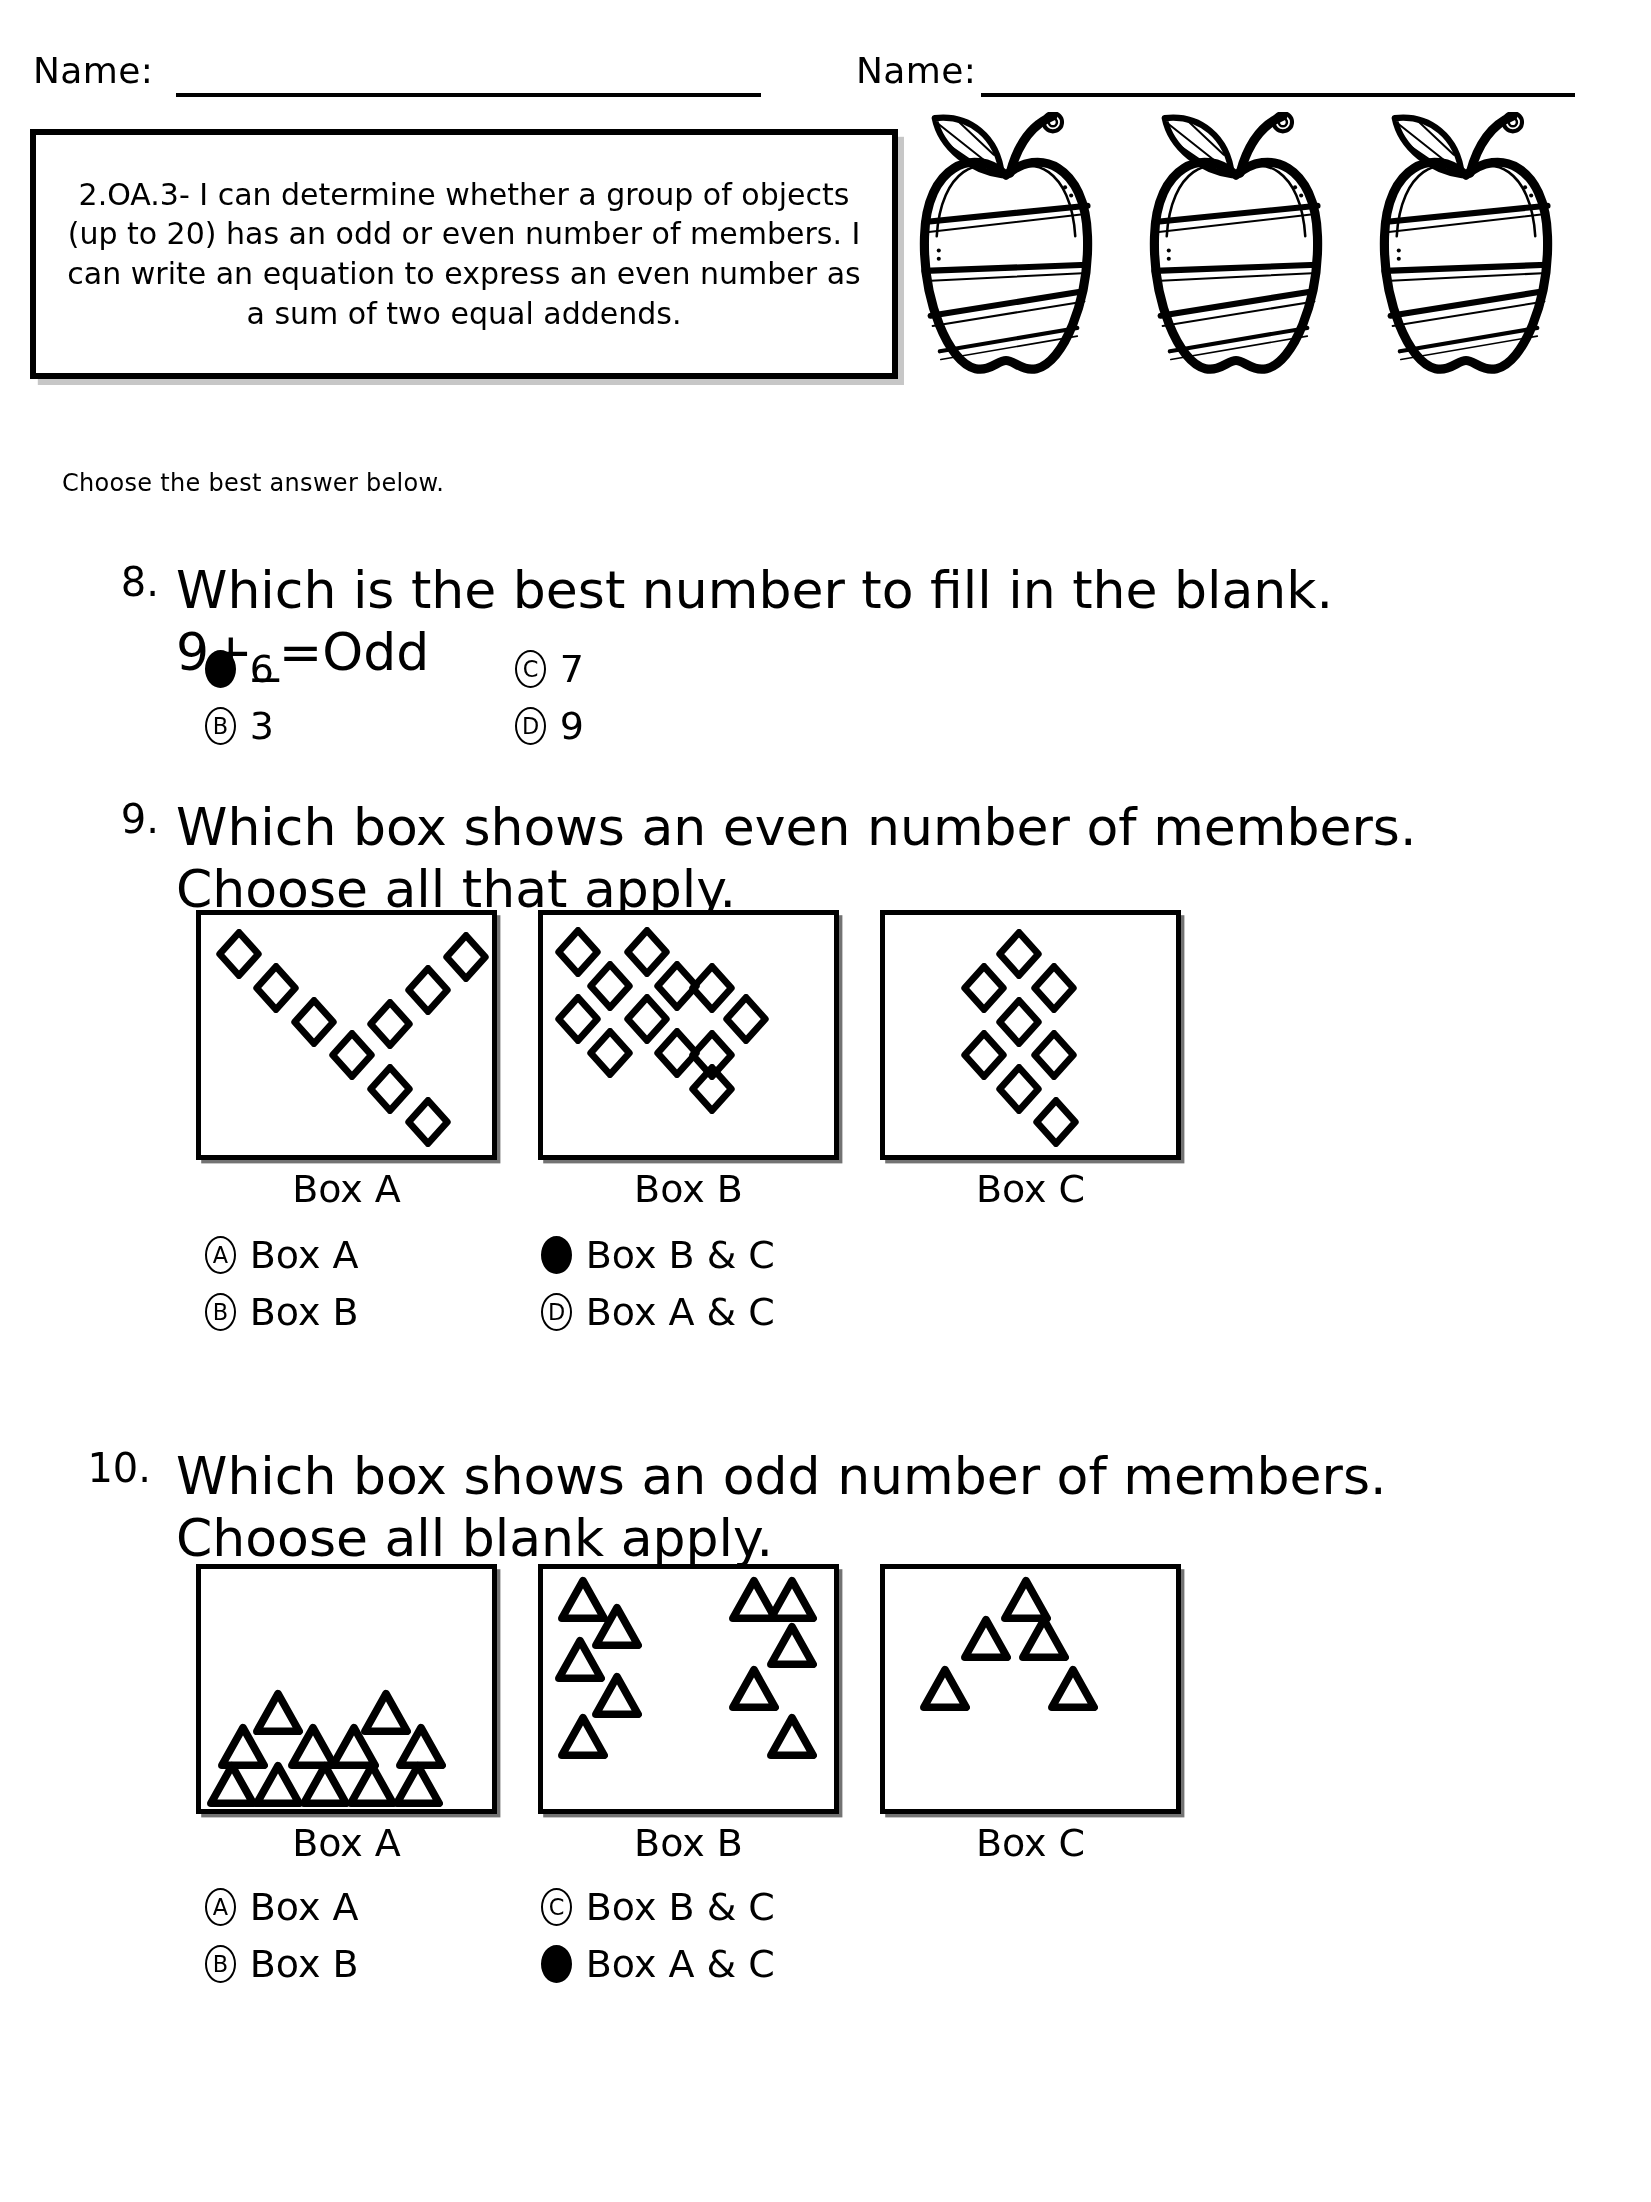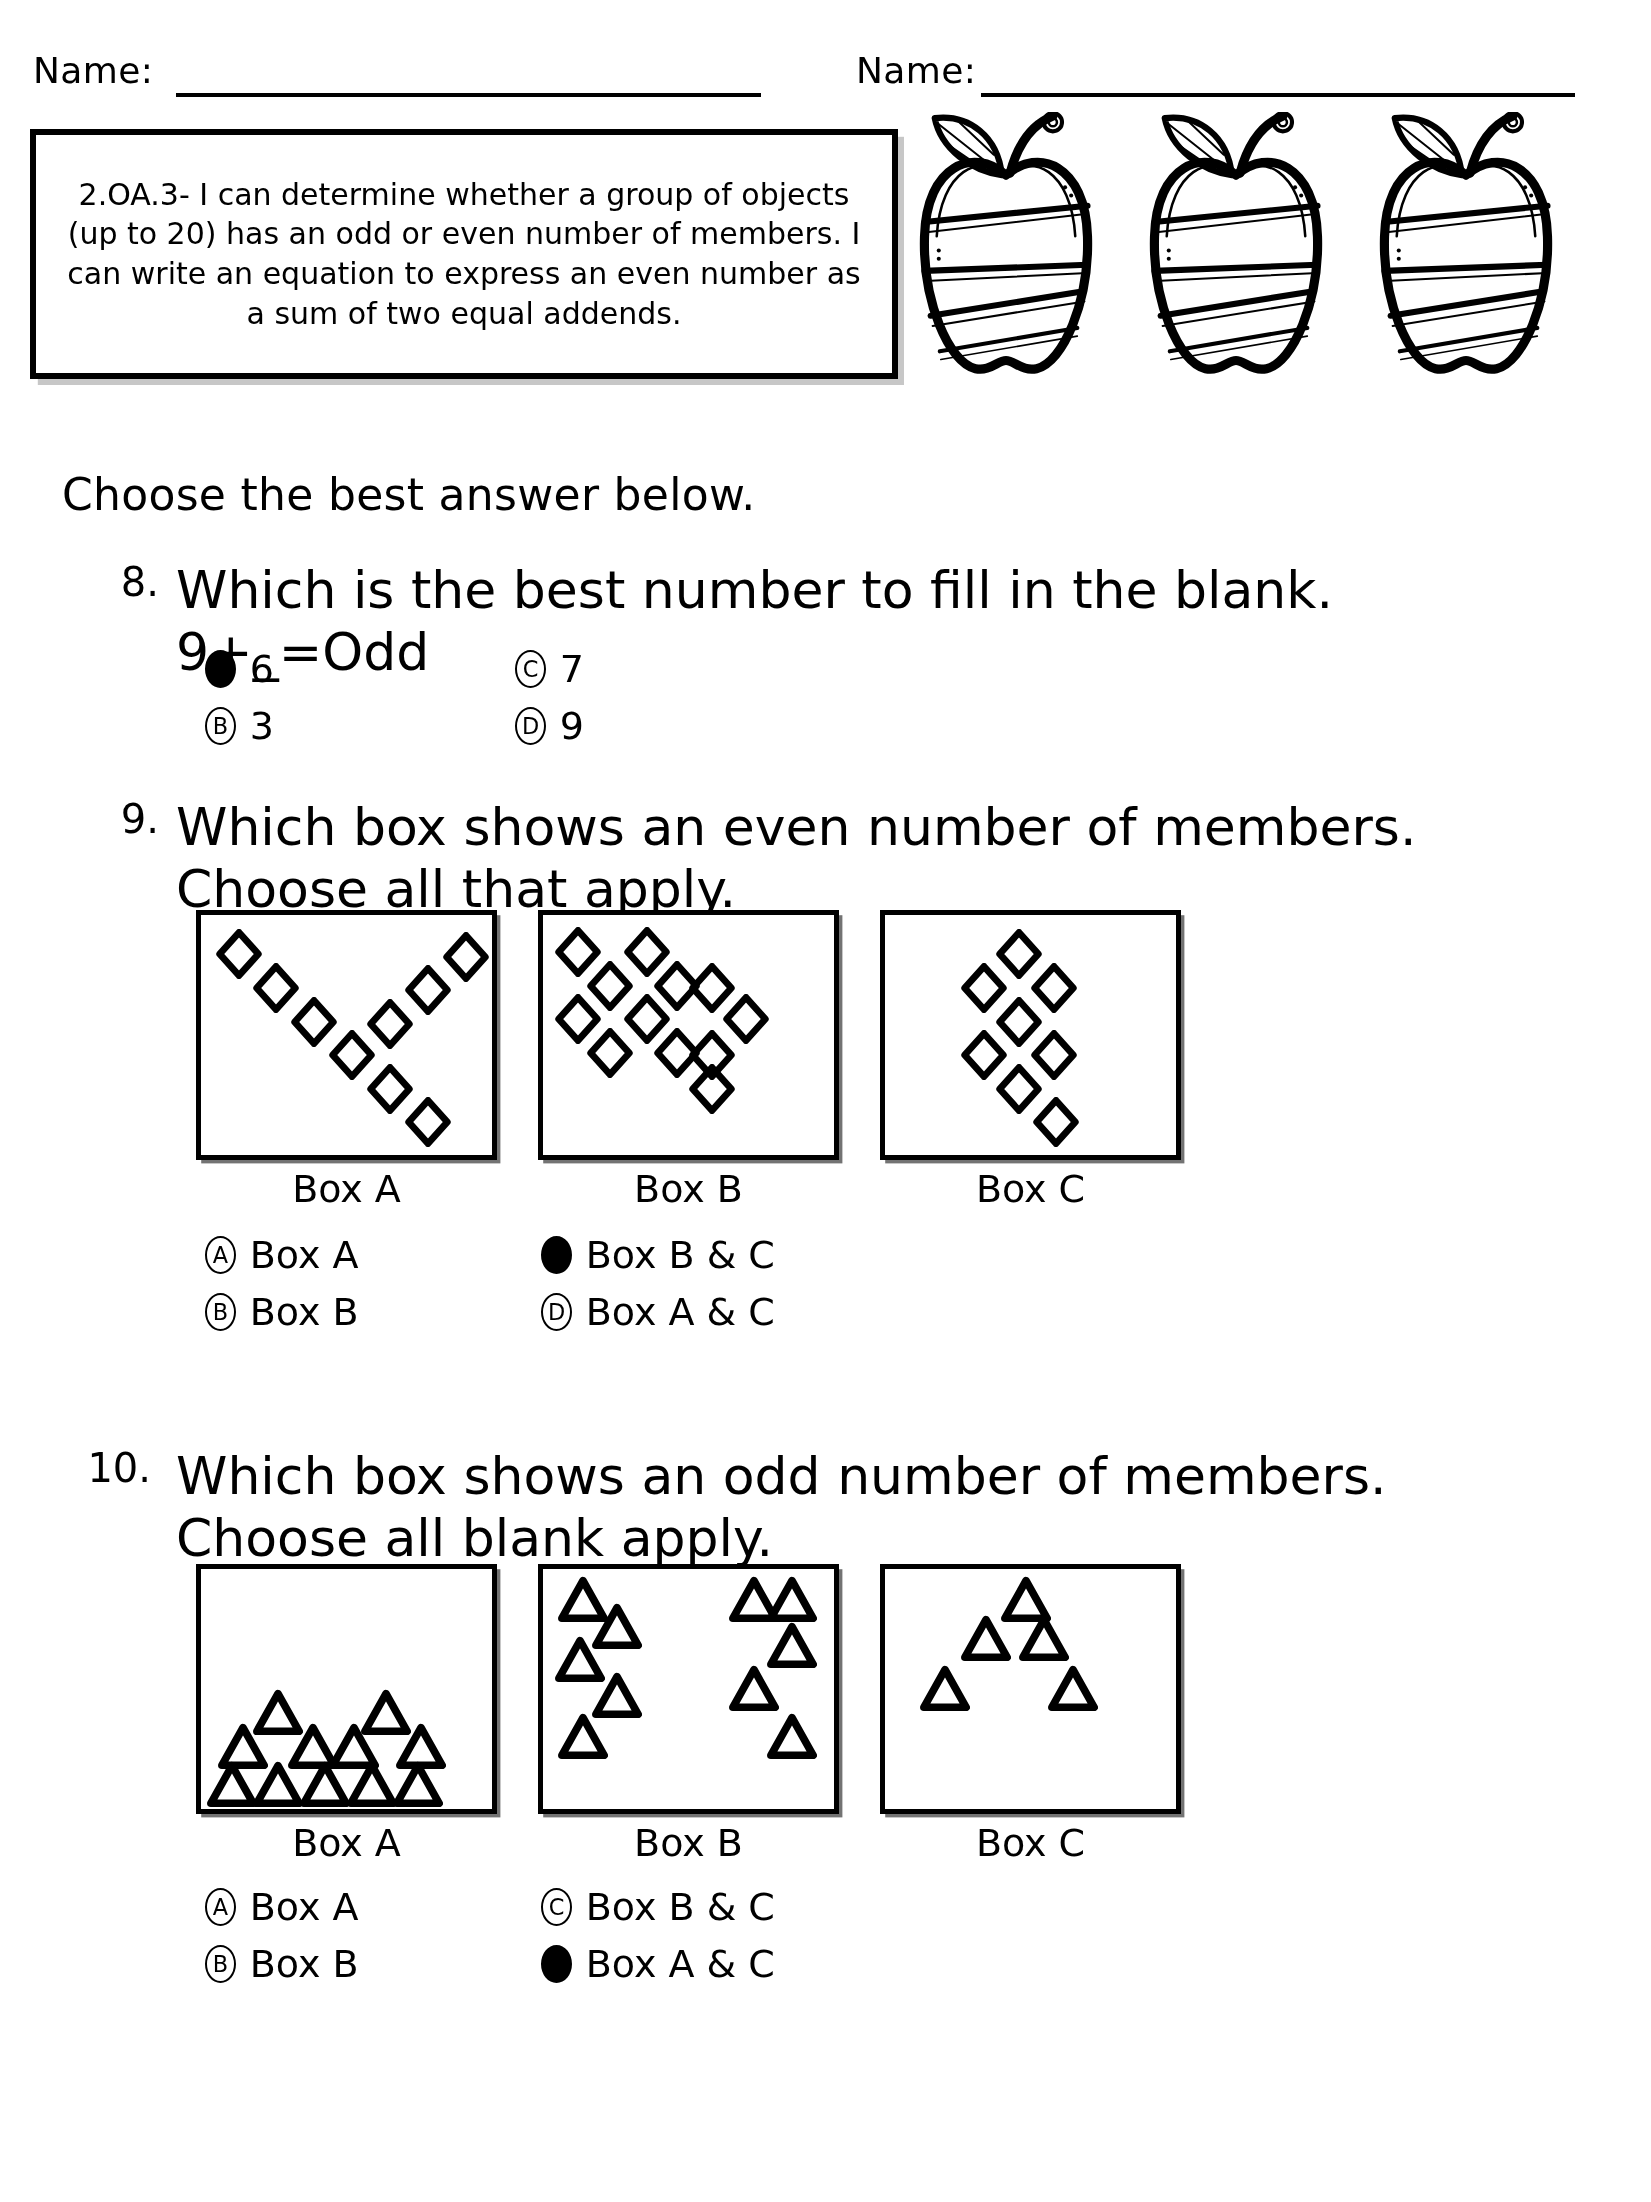--- a/index.html
+++ b/index.html
@@ -102,21 +102,21 @@
   .apple {
     width: 206px;
     height: 275px;
   }
 
   
   .instruction {
     position: absolute;
     left: 62px;
     top: 469px;
-    font-size: 44px;
+    font-size: 24px;
     letter-spacing: 0.3px;
   }
 
   
   .q-num {
     position: absolute;
     font-size: 40px;
     text-align: right;
     width: 82px;
   }

